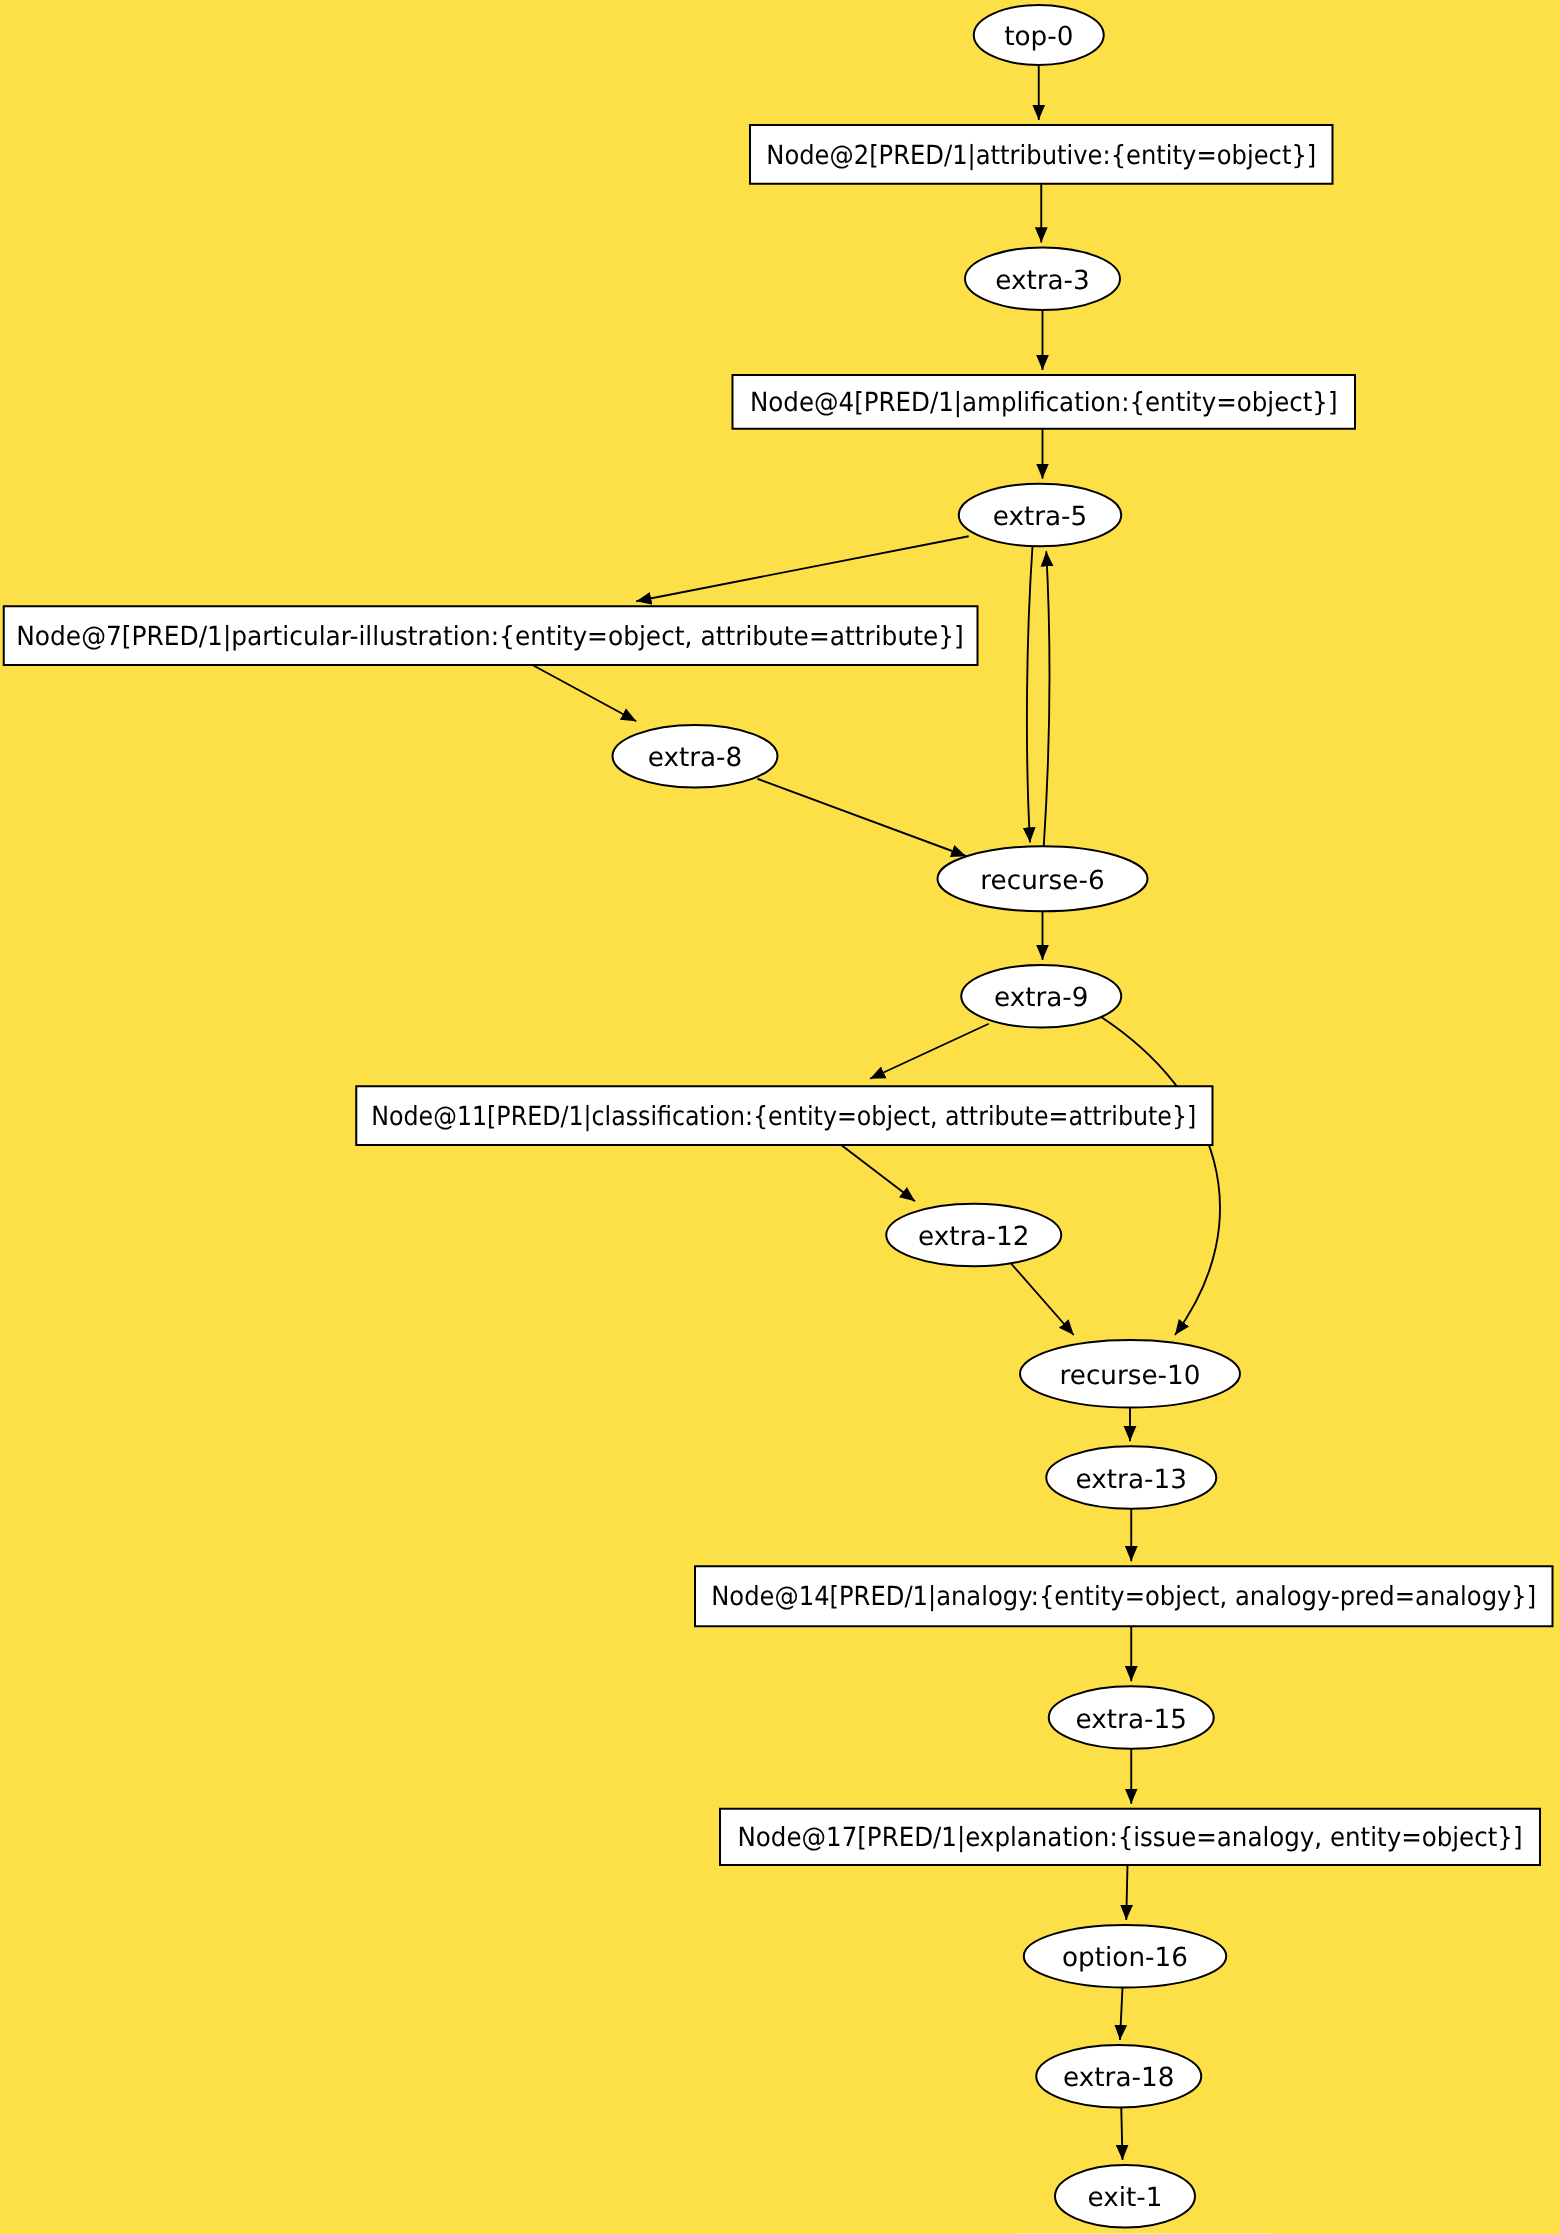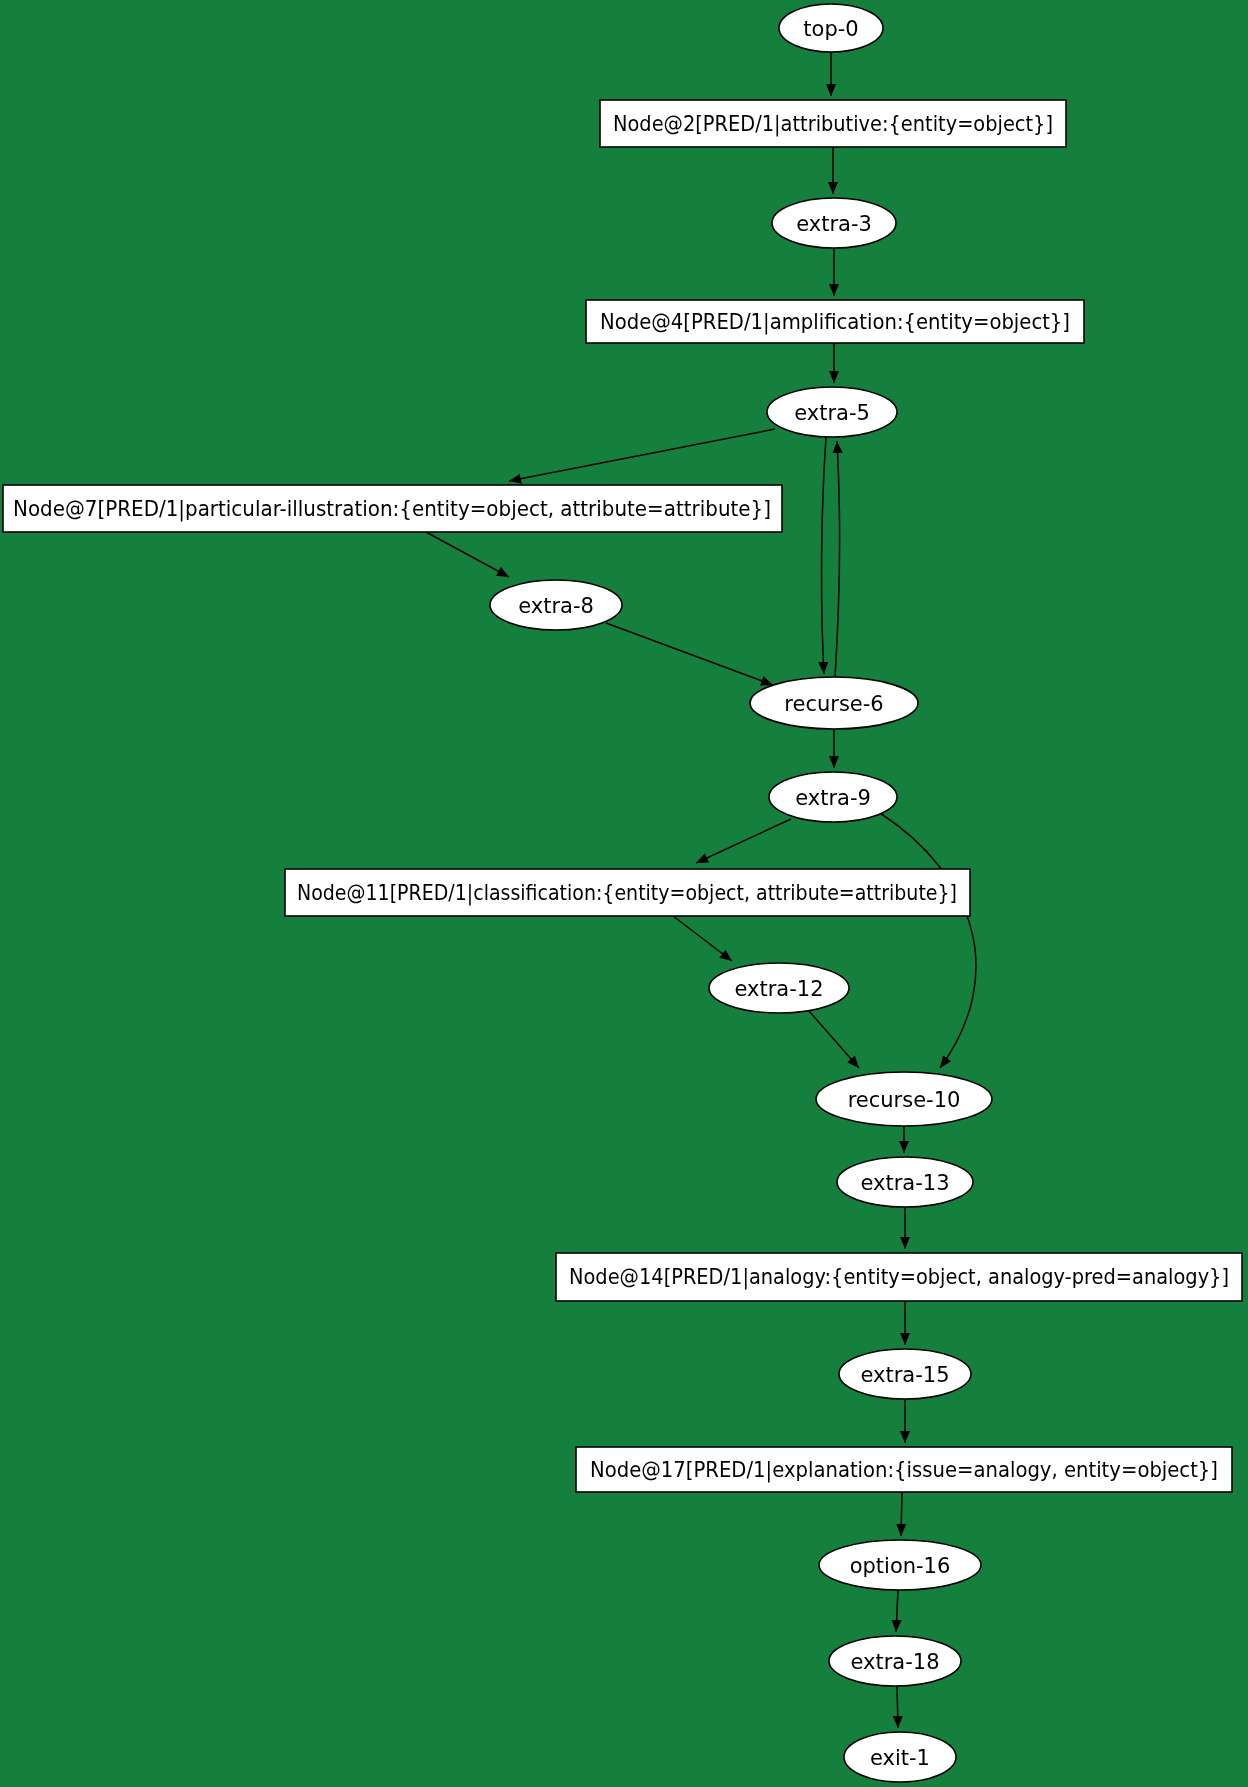--- a/index.html
+++ b/index.html
@@ -4,21 +4,21 @@
 <style>
   html, body {
     margin: 0;
     padding: 0;
     background: #ffffff;
     font-family: "DejaVu Sans", sans-serif;
   }
   .canvas-wrap {
     width: 1248px;
     height: 1787px;
-    background: #15803d;
+    background: #fde047;
     position: relative;
   }
   svg { display: block; }
   .node-shape {
     fill: #ffffff;
     stroke: #000000;
     stroke-width: 1.6;
   }
   .edge {
     fill: none;

